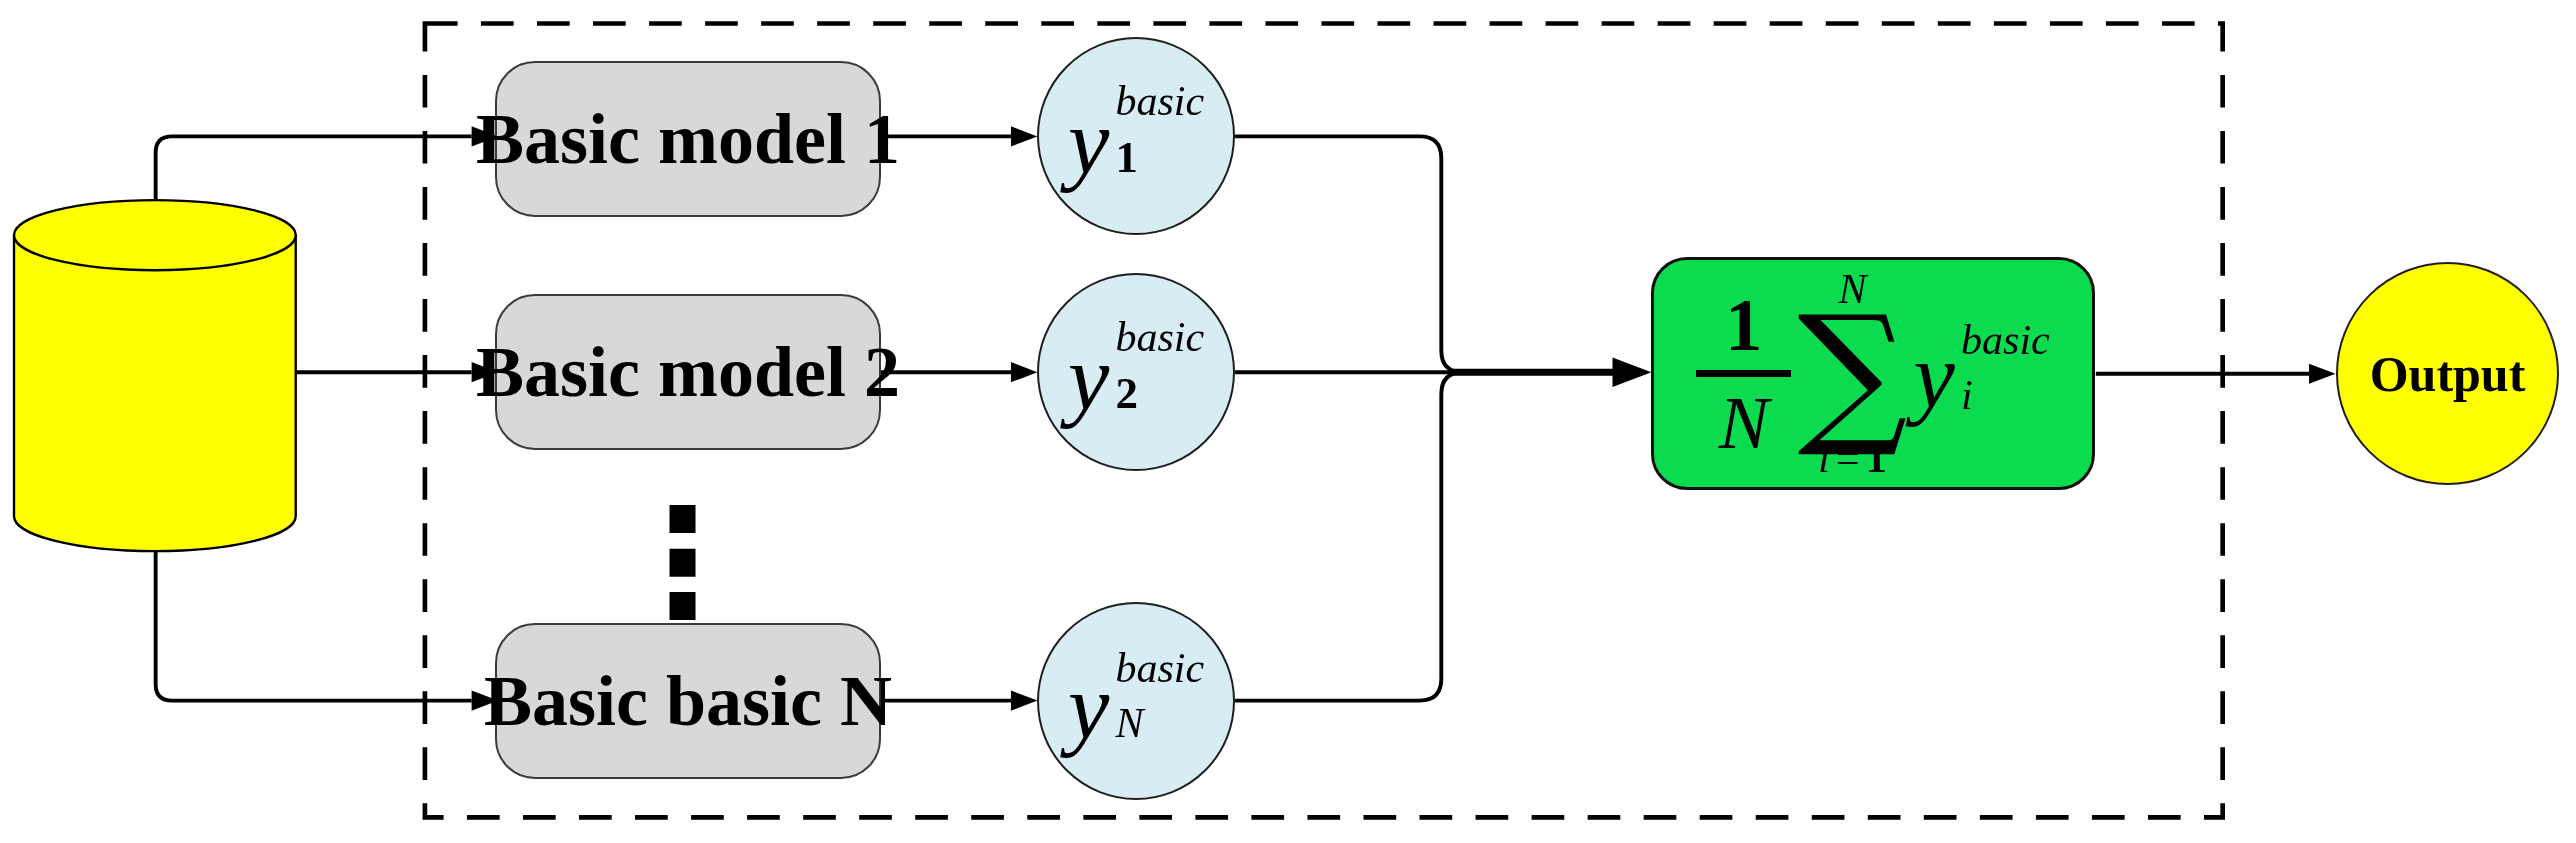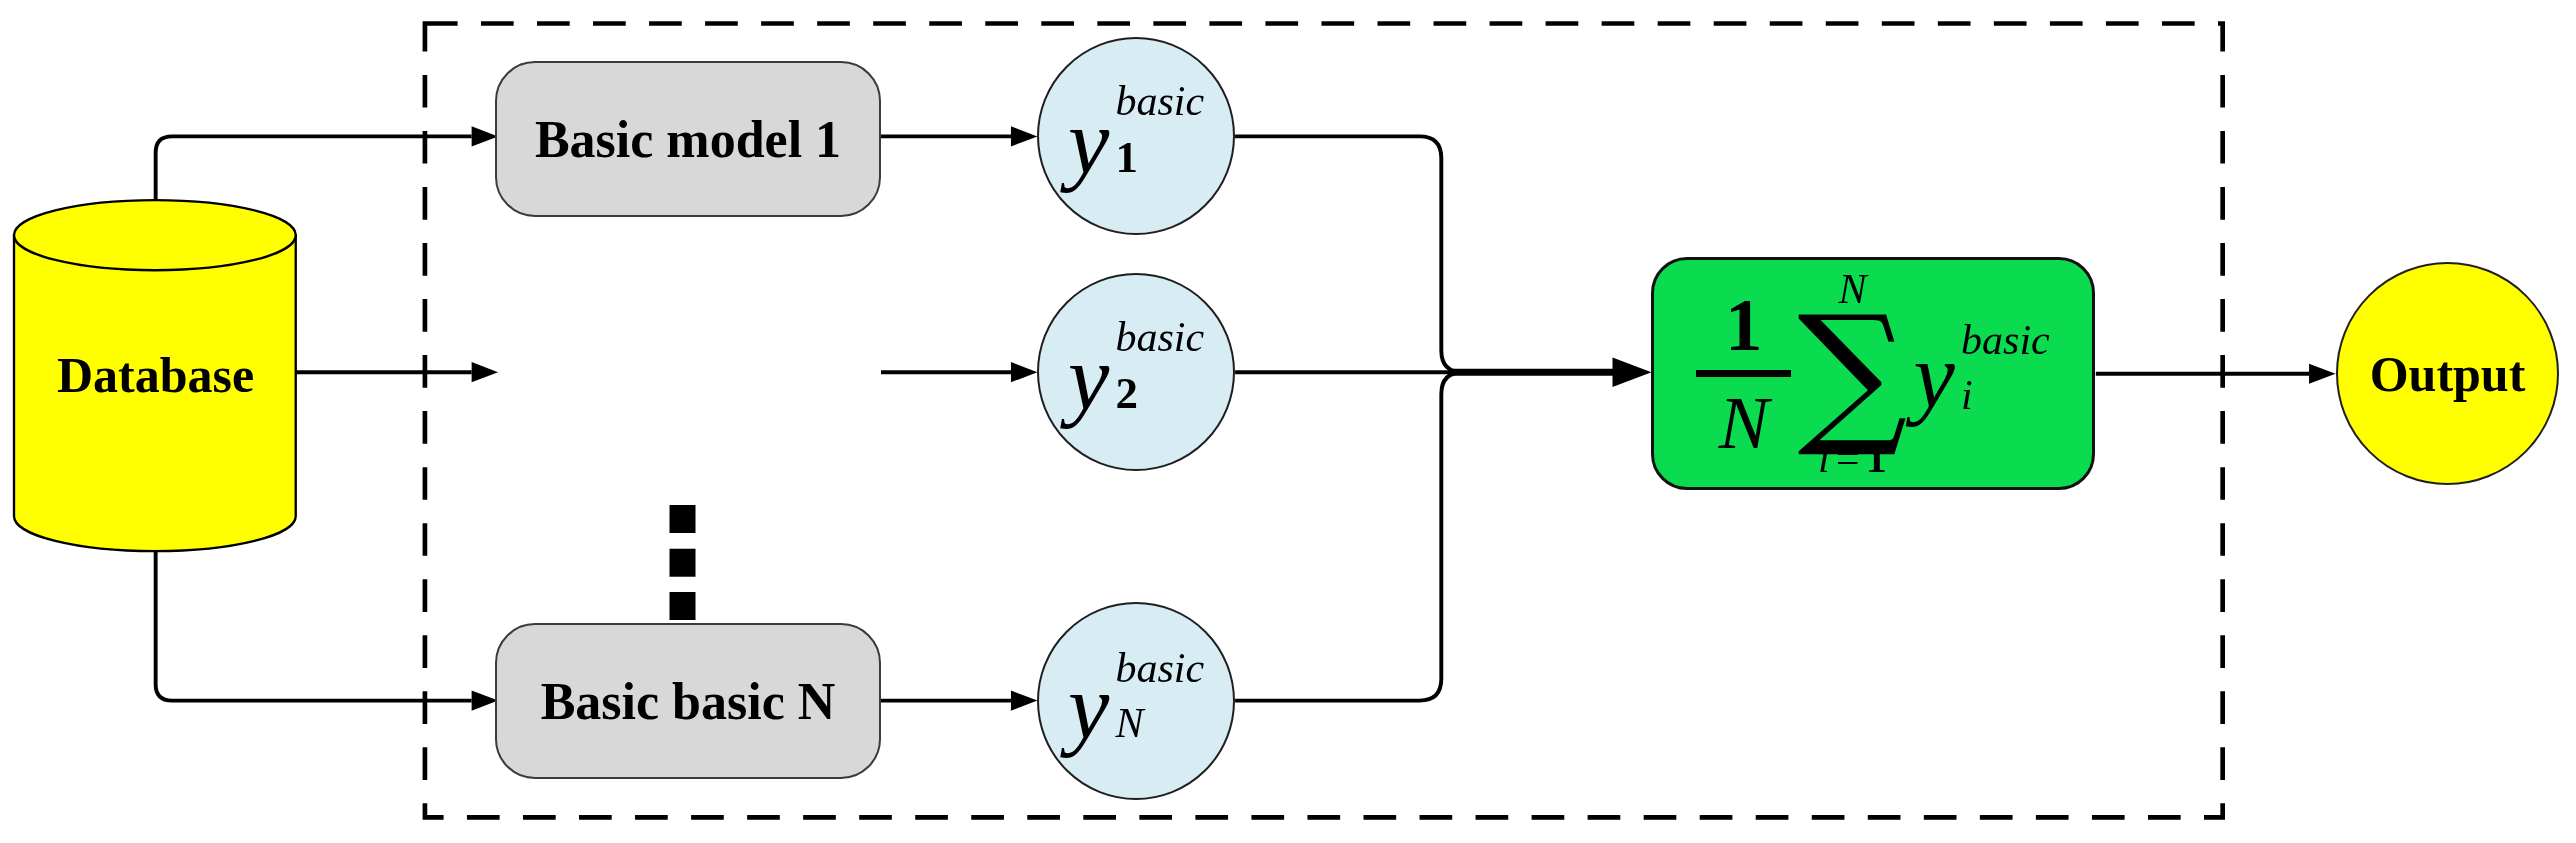--- a/index.html
+++ b/index.html
@@ -8,21 +8,21 @@
     font-family:"Liberation Serif","DejaVu Serif",serif;color:#000;
     overflow:hidden;
   }
   #wires{position:absolute;left:0;top:0;}
   .node{position:absolute;display:flex;align-items:center;justify-content:center;box-sizing:border-box;}
 
   
   .model-box{
     left:495px;width:386px;height:156px;
     background:#D8D8D8;border:2.3px solid #3b3b3b;border-radius:40px;
-    font-weight:bold;font-size:52px;white-space:nowrap;
+    font-weight:bold;font-size:72px;white-space:nowrap;
   }
   #model-1{top:61px}
   #model-2{top:294px}
   #model-n{top:623px}
 
   
   .y-circle{
     left:1037px;width:198px;height:198px;border-radius:50%;
     background:#D8ECF4;border:2.3px solid #1f1f1f;
   }
@@ -106,24 +106,26 @@
       <polygon points="2122,478 2072,459 2072,497"></polygon>
       <polygon points="3001,480 2967,467 2967,493"></polygon>
     </g>
 
     <g>
       <path d="M 18 302 L 18 663 A 181 45 0 0 0 380 663 L 380 302 Z" fill="#FFFF00" stroke="#000" stroke-width="3"></path>
       <ellipse cx="199" cy="302" rx="181" ry="45" fill="#FFFF00" stroke="#000" stroke-width="3"></ellipse>
     </g>
   </svg>
 
-  <div class="db-label">Database</div>
 
   <div class="node model-box" id="model-1">
     <span>Basic model 1</span>
+  </div>
+  <div class="node model-box" id="model-2">
+    <span>Basic model 2</span>
   </div>
   <div class="node model-box" id="model-n">
     <span>Basic basic N</span>
   </div>
 
   <div class="vdots">⋮</div>
 
   <div class="node y-circle" id="yc-1">
     <span class="yglyph">y</span>
     <span class="stack">

